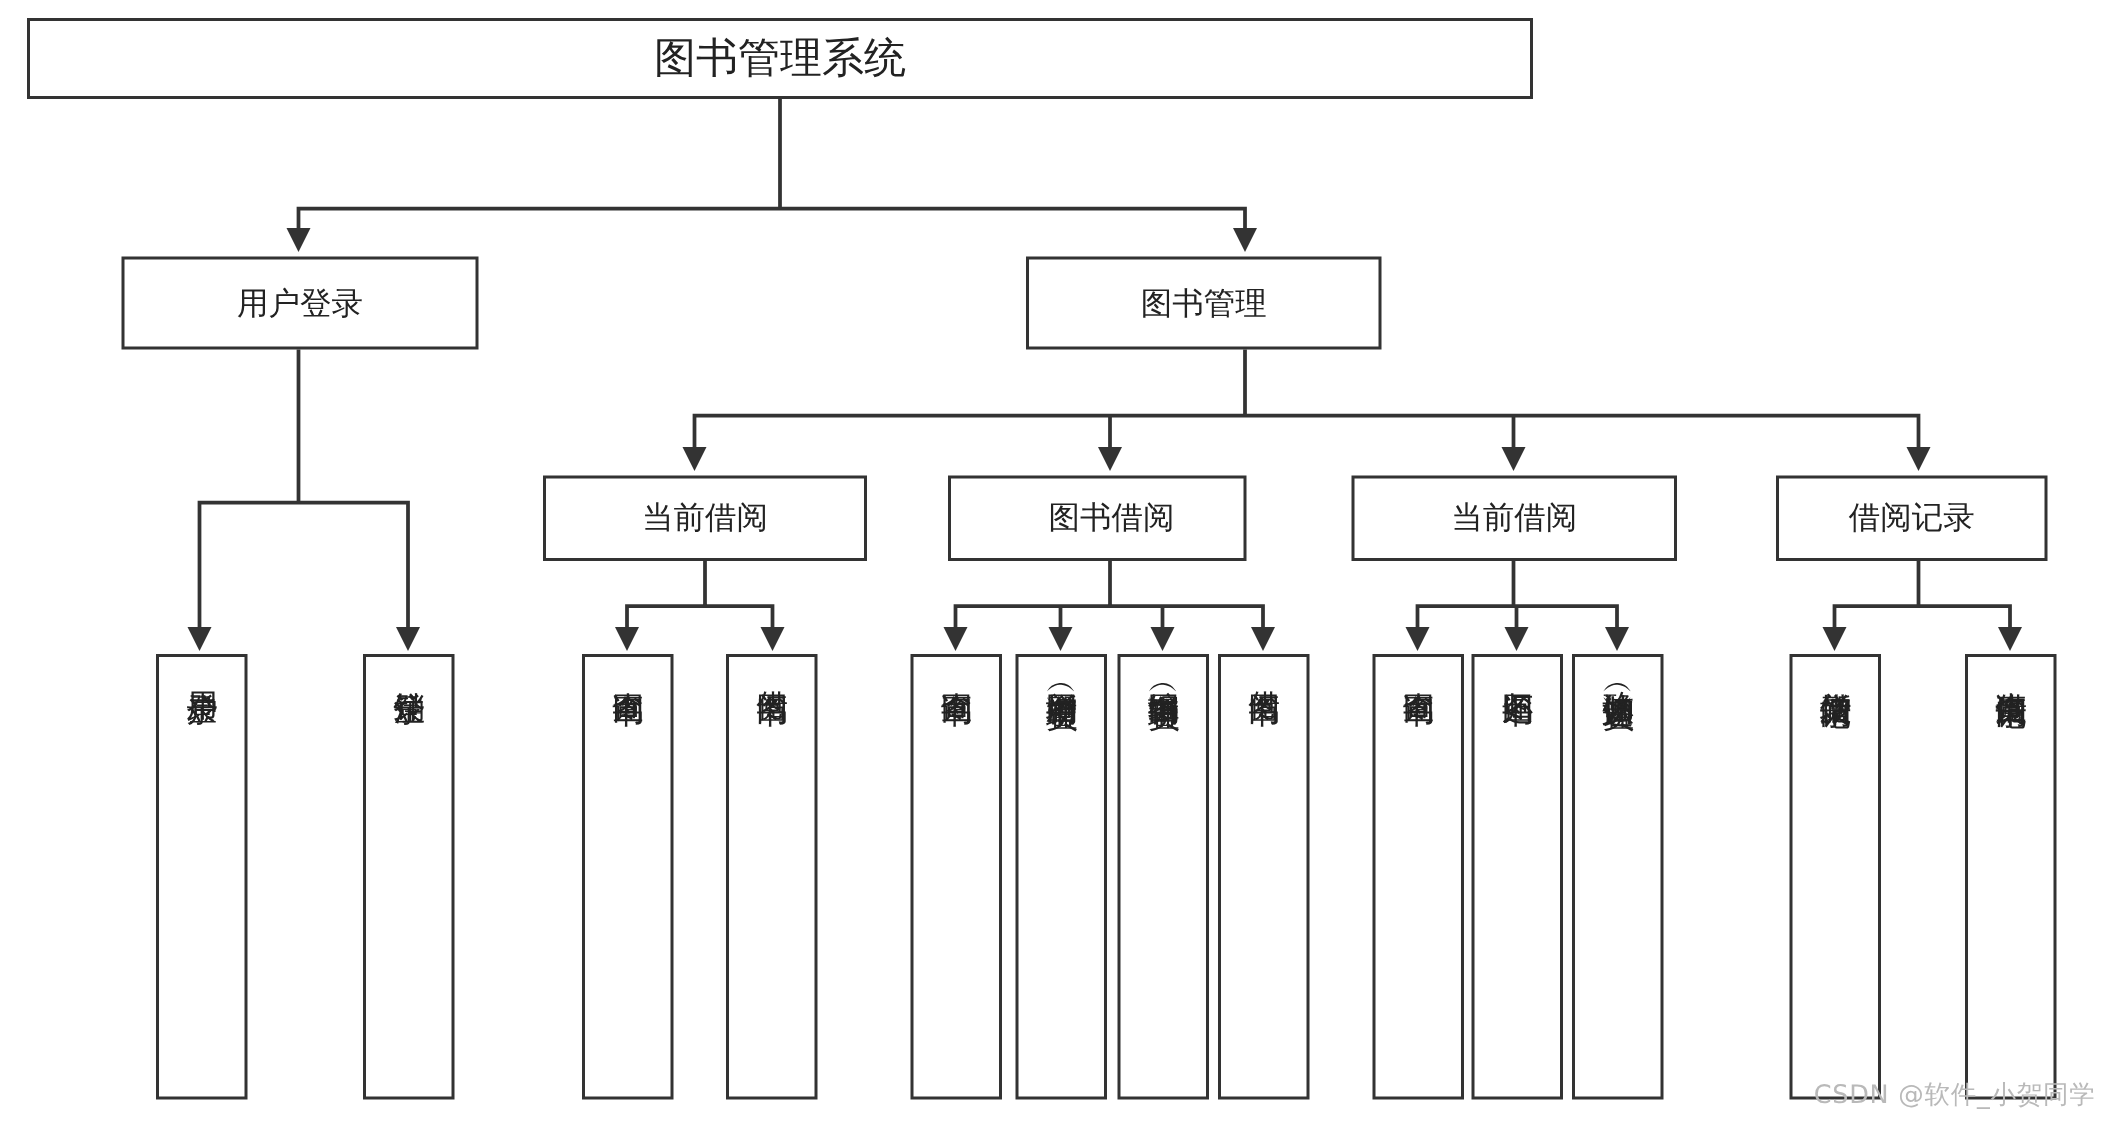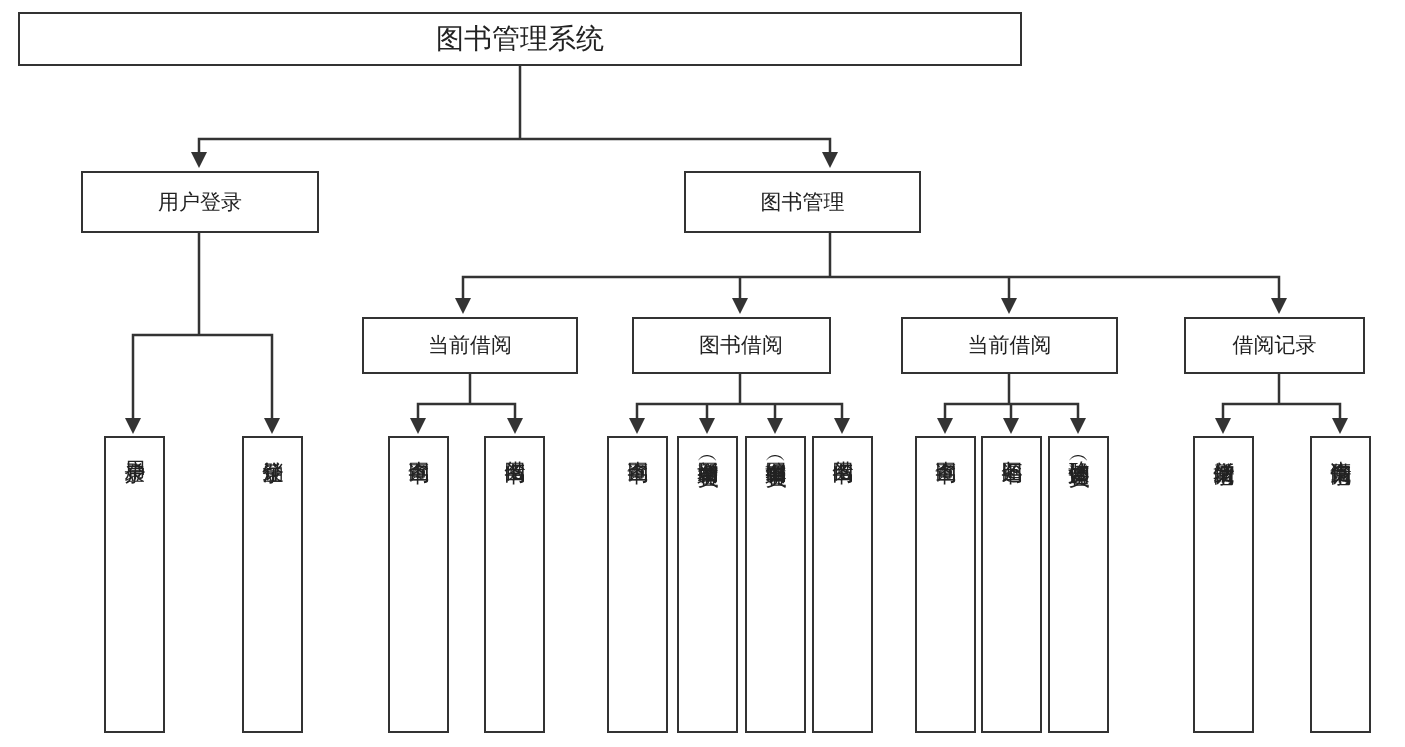--- a/index.html
+++ b/index.html
@@ -165,14 +165,15 @@
         <span class="node-label">确认归还（管理员）</span>
       </div>
       <div class="node node-v node-leaf" style="left: 1193px; top: 436px; width: 61px; height: 297px;">
         <span class="node-label">新增借阅记录</span>
       </div>
       <div class="node node-v node-leaf" style="left: 1310px; top: 436px; width: 61px; height: 297px;">
         <span class="node-label">查询借阅记录</span>
       </div>
     </div>
 
+  <div class="watermark">CSDN @软件_小贺同学</div>
 
 </div>
 
 </body></html>

